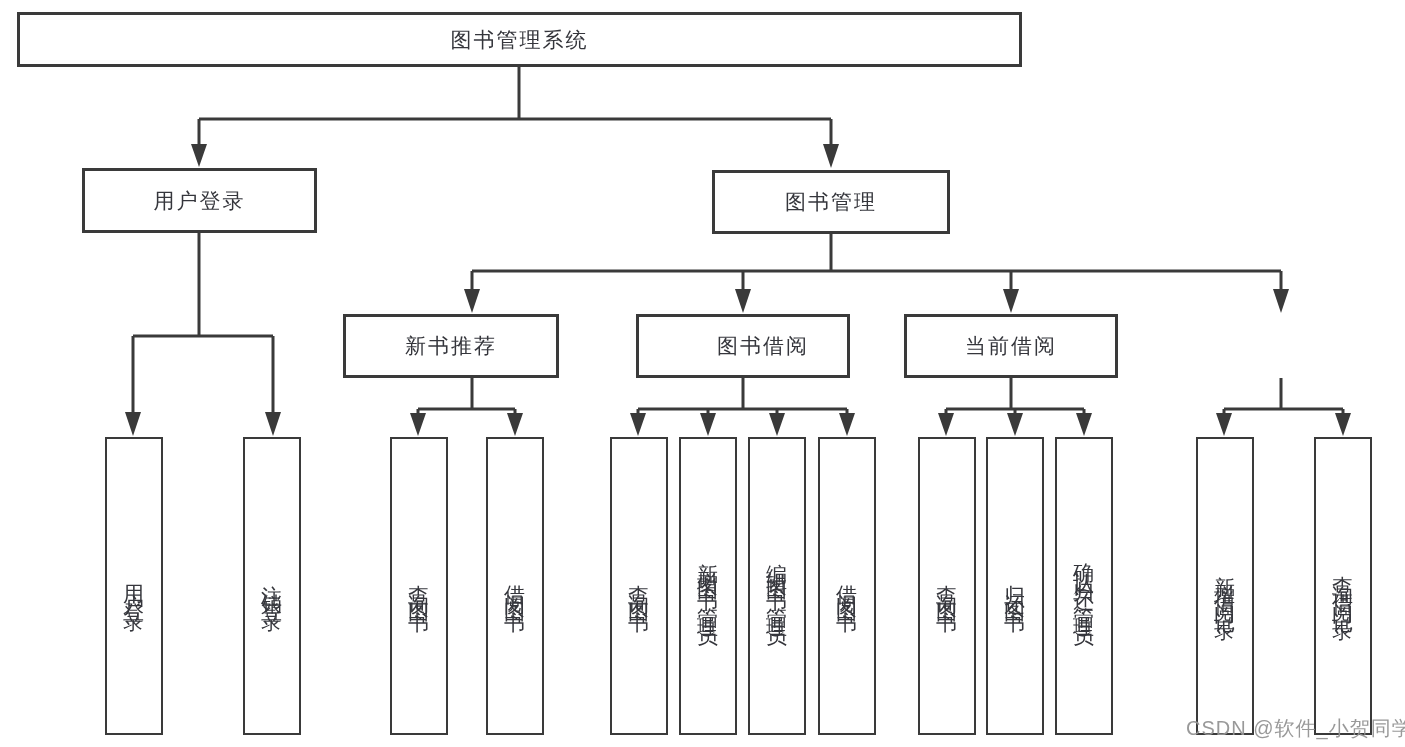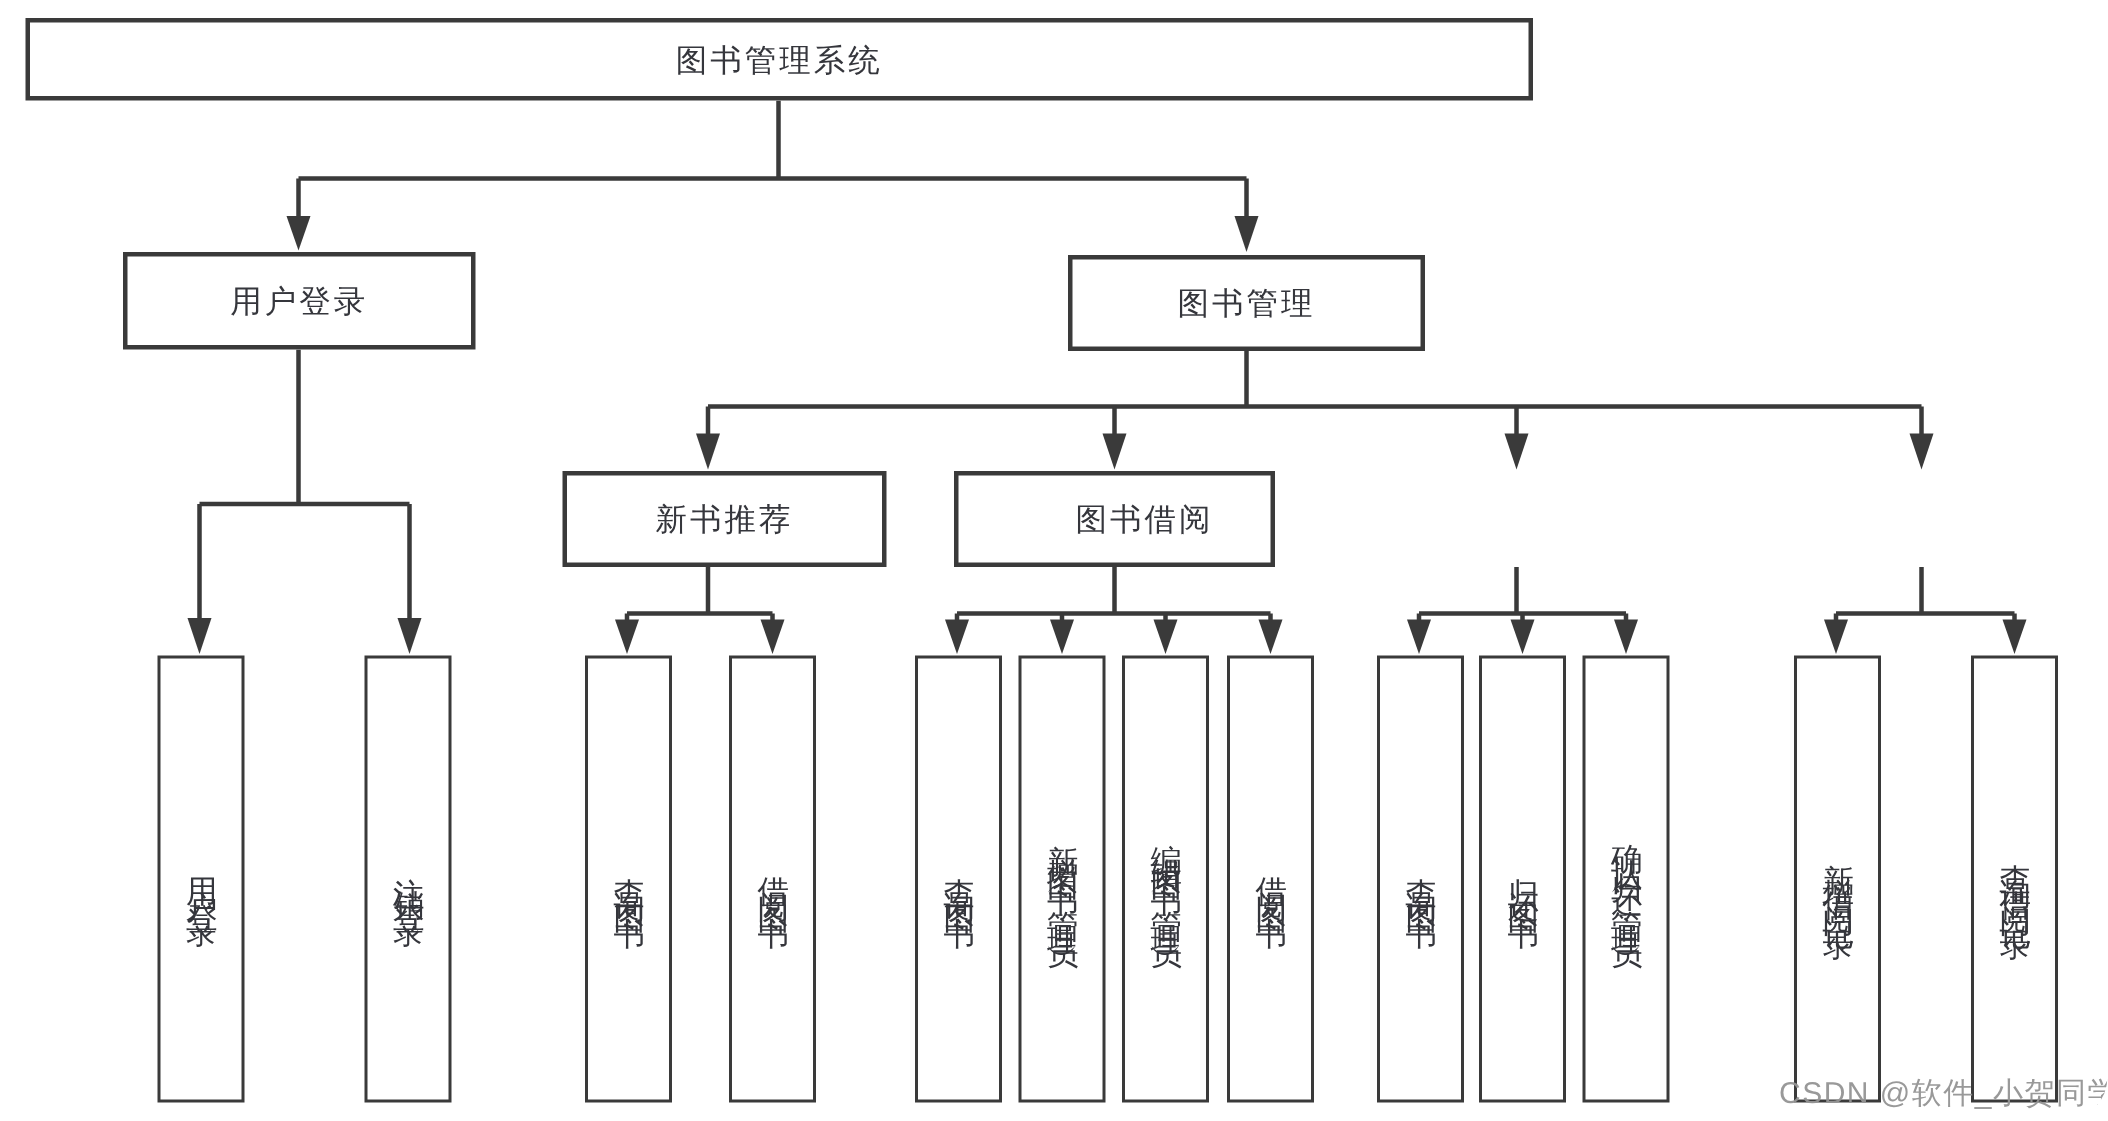--- a/index.html
+++ b/index.html
@@ -3,21 +3,20 @@
 <meta charset="utf-8">
 <style>
   html, body { margin: 0; padding: 0; background: #ffffff; }
   .stage {
     position: relative;
     width: 1405px;
     height: 747px;
     background: #ffffff;
     font-family: "Liberation Sans", sans-serif;
     overflow: hidden;
-    border-radius: 29px;
   }
   .wires {
     position: absolute;
     left: 0; top: 0;
     z-index: 1;
   }
   .node {
     position: absolute;
     box-sizing: border-box;
     border: 3px solid #3a3a3a;
@@ -107,25 +106,28 @@
     <span class="hlabel">图书管理系统</span>
   </div>
 
   <div class="node" style="left:82px; top:168px; width:235px; height:65px;">
     <span class="hlabel">用户登录</span>
   </div>
   <div class="node" style="left:712px; top:170px; width:238px; height:64px;">
     <span class="hlabel">图书管理</span>
   </div>
 
-  <div class="node" style="left:375px; top:314px; width:216px; height:64px;">
+  <div class="node" style="left:343px; top:314px; width:216px; height:64px;">
     <span class="hlabel">新书推荐</span>
   </div>
   <div class="node" style="left:636px; top:314px; width:214px; height:64px;padding-left:40px;">
     <span class="hlabel">图书借阅</span>
+  </div>
+  <div class="node" style="left:904px; top:314px; width:214px; height:64px;">
+    <span class="hlabel">当前借阅</span>
   </div>
 
   <div class="node leaf" style="left:105px;">
     <span class="vtext">用户登录</span>
   </div>
   <div class="node leaf" style="left:243px;">
     <span class="vtext">注销登录</span>
   </div>
   <div class="node leaf" style="left:390px;">
     <span class="vtext">查询图书</span>

